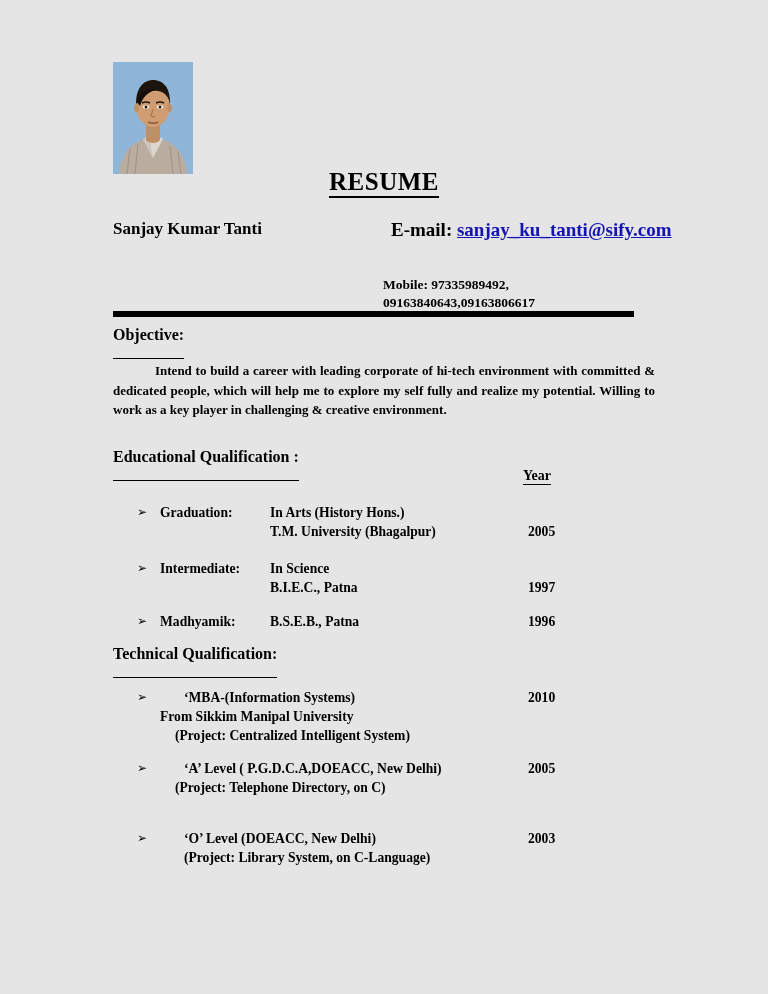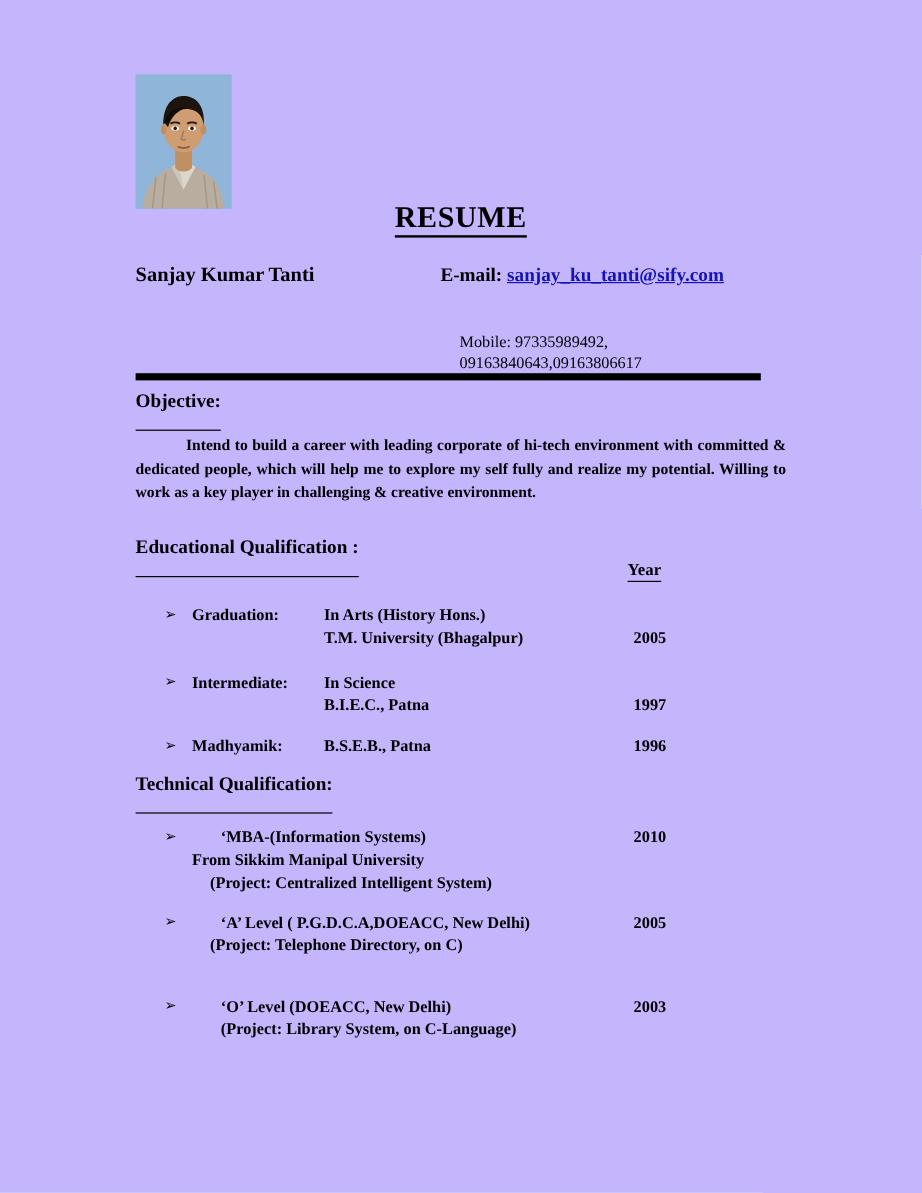--- a/index.html
+++ b/index.html
@@ -15,21 +15,21 @@
     font-family: "Liberation Serif", "DejaVu Serif", serif;
     color: #000000;
     overflow: hidden;
   }
 
   .page {
     position: absolute;
     left: 0; top: 0;
     width: 768px;
     height: 994px;
-    background: #c4b5fd;
+    background: #e5e5e5;
   }
 
   
   .photo {
     position: absolute;
     left: 113px;
     top: 62px;
     width: 80px;
     height: 112px;
     background: #8fb5d8;
@@ -56,44 +56,44 @@
   
   .name {
     position: absolute;
     left: 113px;
     top: 219px;
     font-size: 17px;
     font-weight: bold;
   }
   .contact {
     position: absolute;
-    left: 367px;
+    left: 391px;
     top: 221px;
     width: 275px;
-    font-size: 16px;
+    font-size: 19px;
     font-weight: bold;
     line-height: 18px;
   }
   .contact .email-row { white-space: nowrap; }
   .contact .email-row2 {
     white-space: nowrap;
     padding-left: 58px;
   }
   .mail-link {
     color: #1414b4;
     text-decoration: underline;
     font-weight: bold;
   }
   .mobile {
     position: absolute;
     left: 383px;
     top: 276px;
     width: 280px;
     font-size: 13.5px;
-    font-weight: normal;
+    font-weight: bold;
     line-height: 18px;
     white-space: nowrap;
   }
 
   
   .rule {
     position: absolute;
     left: 113px;
     top: 311px;
     width: 521px;

